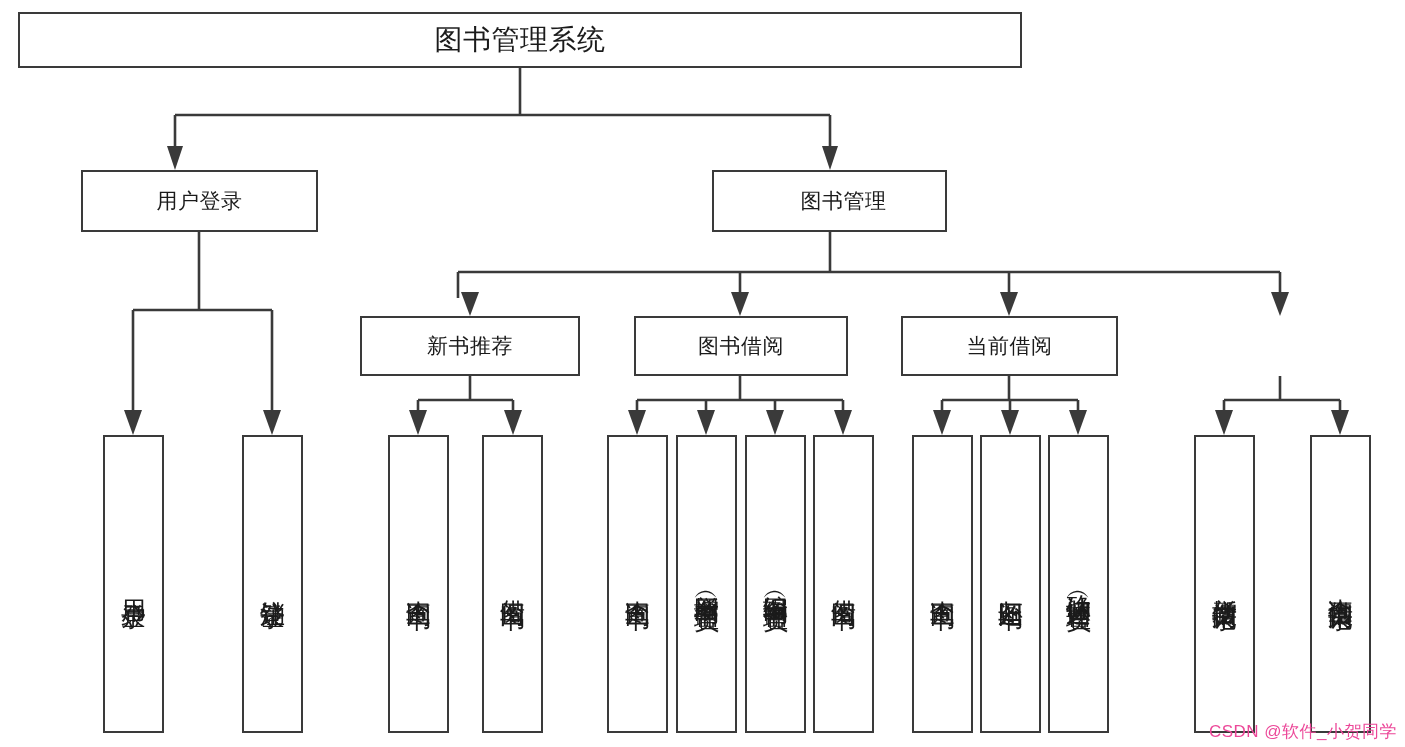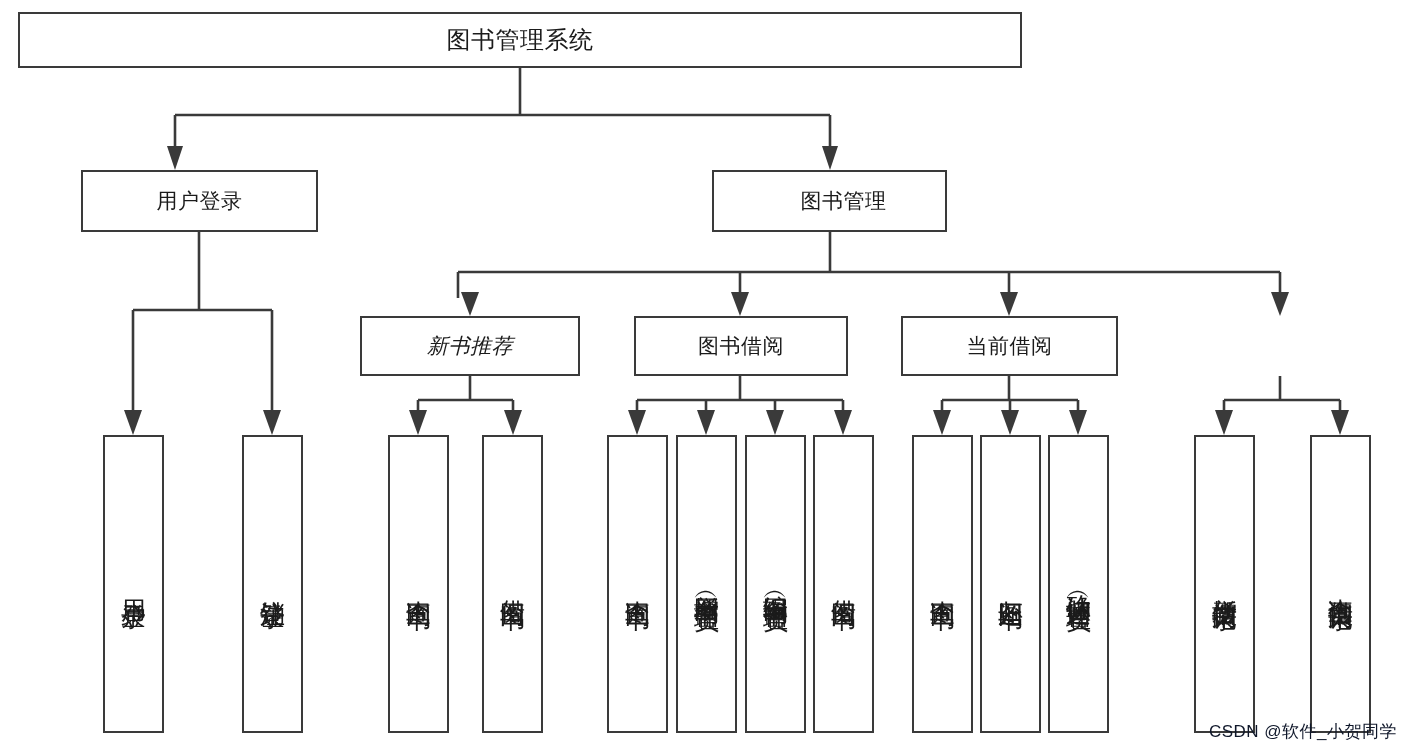--- a/index.html
+++ b/index.html
@@ -42,42 +42,42 @@
     text-align: center;
     line-height: 1.08;
     white-space: nowrap;
   }
   
   .h-node .lbl {
     font-size: 21px;
     letter-spacing: 0.5px;
   }
   #node-root .lbl {
-    font-size: 24px;
+    font-size: 28px;
   }
   
   .v-node {
     align-items: center;
     justify-content: center;
   }
   .v-node .lbl {
     writing-mode: vertical-rl;
     text-orientation: upright;
     font-size: 25px;
     line-height: 1.0;
     letter-spacing: 2px;
     white-space: normal;
     max-height: 100%;
   }
   #watermark {
     position: absolute;
     right: 8px;
     bottom: 4px;
     font-size: 17px;
-    color: #0f172a;
+    color: #ec4899;
     letter-spacing: 0.5px;
     white-space: nowrap;
   }
 </style>
 </head>
 <body>
 
 <div id="canvas">
 
   <svg id="edges" viewBox="0 0 1405 747" width="1405" height="747" aria-hidden="true">
@@ -159,21 +159,21 @@
     <span class="lbl">图书管理系统</span>
   </div>
 
   <div class="node h-node" style="left:81px; top:170px; width:237px; height:62px;">
     <span class="lbl">用户登录</span>
   </div>
   <div class="node h-node" style="left:712px; top:170px; width:235px; height:62px;padding-left:28px;">
     <span class="lbl">图书管理</span>
   </div>
 
-  <div class="node h-node" style="left:360px; top:316px; width:220px; height:60px;font-style:italic;">
+  <div class="node h-node" style="left:360px; top:316px; width:220px; height:60px;">
     <span class="lbl">新书推荐</span>
   </div>
   <div class="node h-node" style="left:901px; top:316px; width:217px; height:60px;">
     <span class="lbl">当前借阅</span>
   </div>
   <div class="node h-node" style="left:634px; top:316px; width:214px; height:60px;">
     <span class="lbl">图书借阅</span>
   </div>
 
   <div class="node v-node" style="left:103px; top:435px; width:61px; height:298px;">

